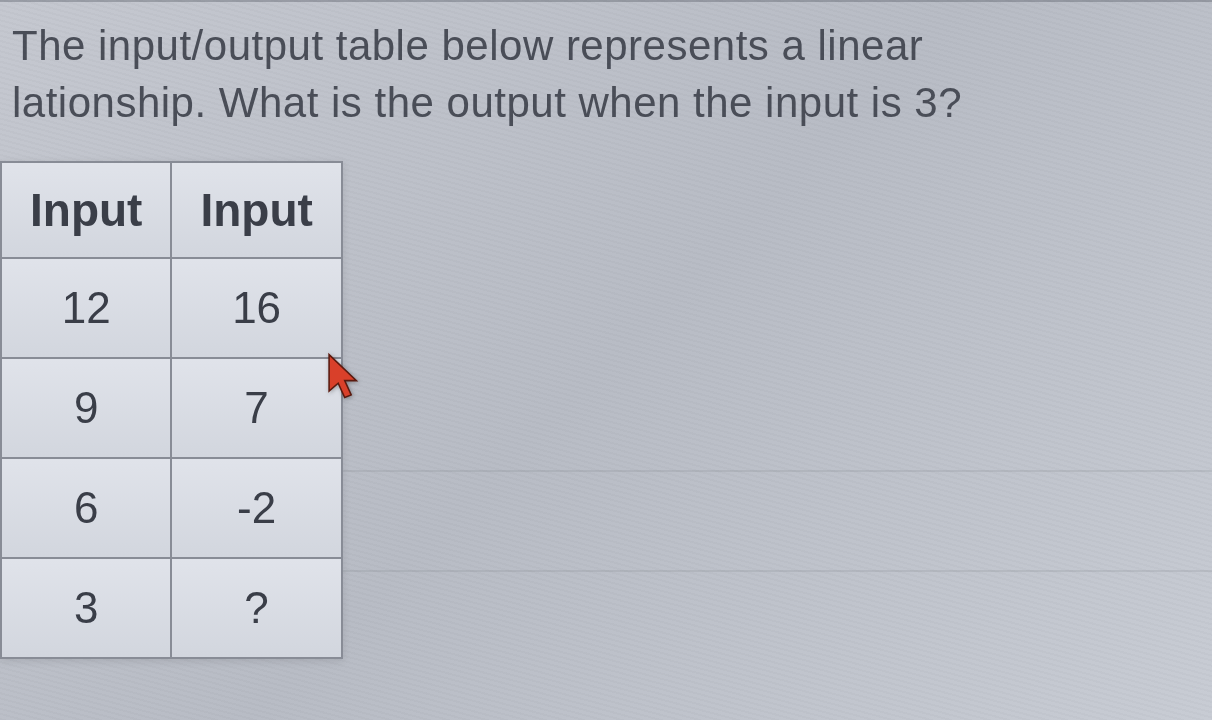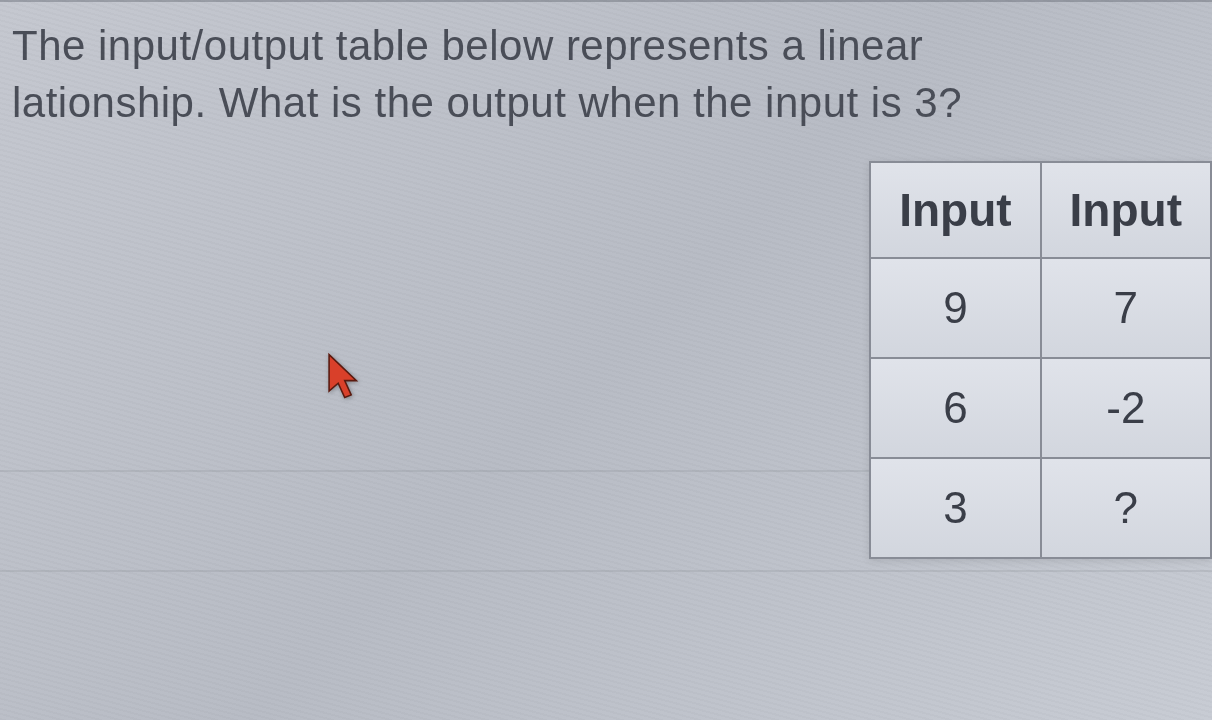--- a/index.html
+++ b/index.html
@@ -36,21 +36,21 @@
       letter-spacing: 0.5px;
     }
     .prompt-line1 {
       display: block;
     }
     .prompt-line2 {
       display: block;
     }
     .table-wrap {
       display: flex;
-      justify-content: flex-end;
+      justify-content: flex-start;
       margin-top: 10px;
       position: relative;
     }
     .io-table {
       border-collapse: collapse;
       background: #d8dce3;
       box-shadow: 0 2px 8px rgba(0,0,0,0.1);
     }
     .io-table th, .io-table td {
       border: 2px solid #888c96;
@@ -119,20 +119,24 @@
   <div class="table-wrap">
     <table class="io-table">
       <thead>
         <tr>
           <th>Input</th>
           <th>Input</th>
         </tr>
       </thead>
       <tbody>
         <tr>
+          <td>12</td>
+          <td>16</td>
+        </tr>
+        <tr>
           <td>9</td>
           <td>7</td>
         </tr>
         <tr>
           <td>6</td>
           <td>-2</td>
         </tr>
         <tr>
           <td>3</td>
           <td>?</td>

